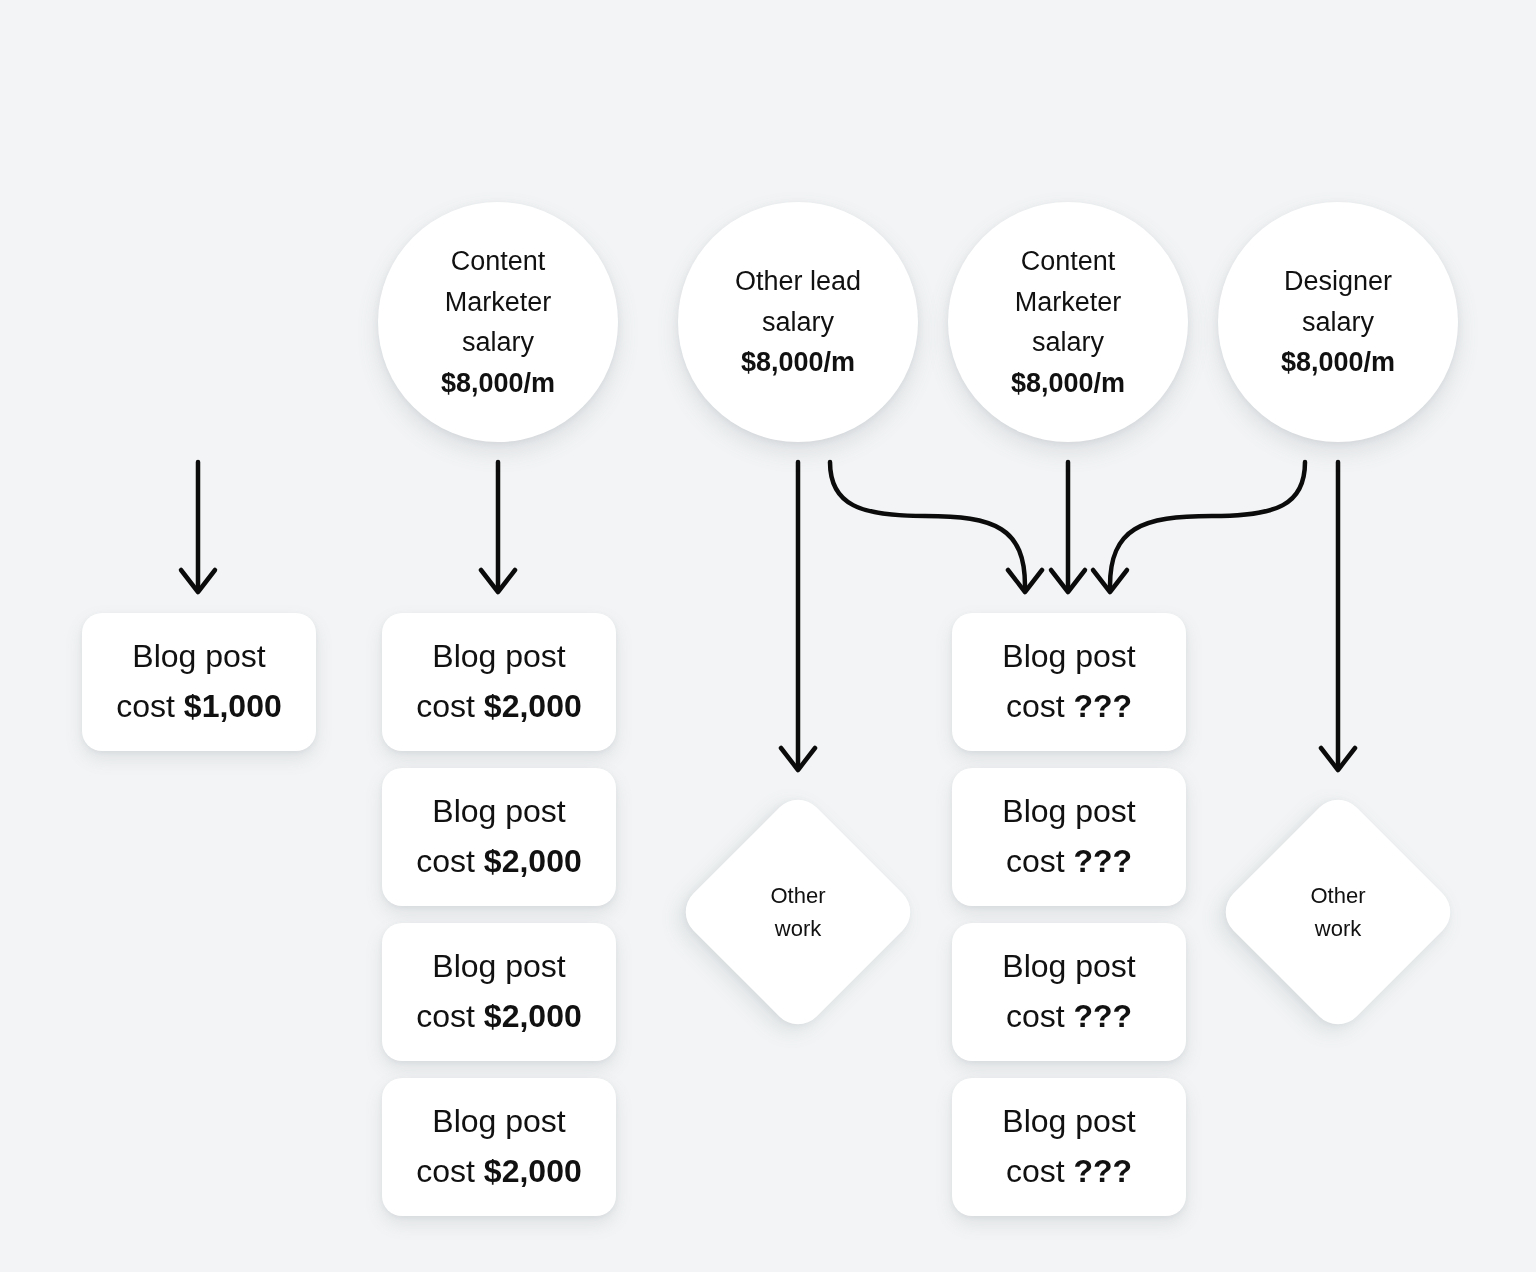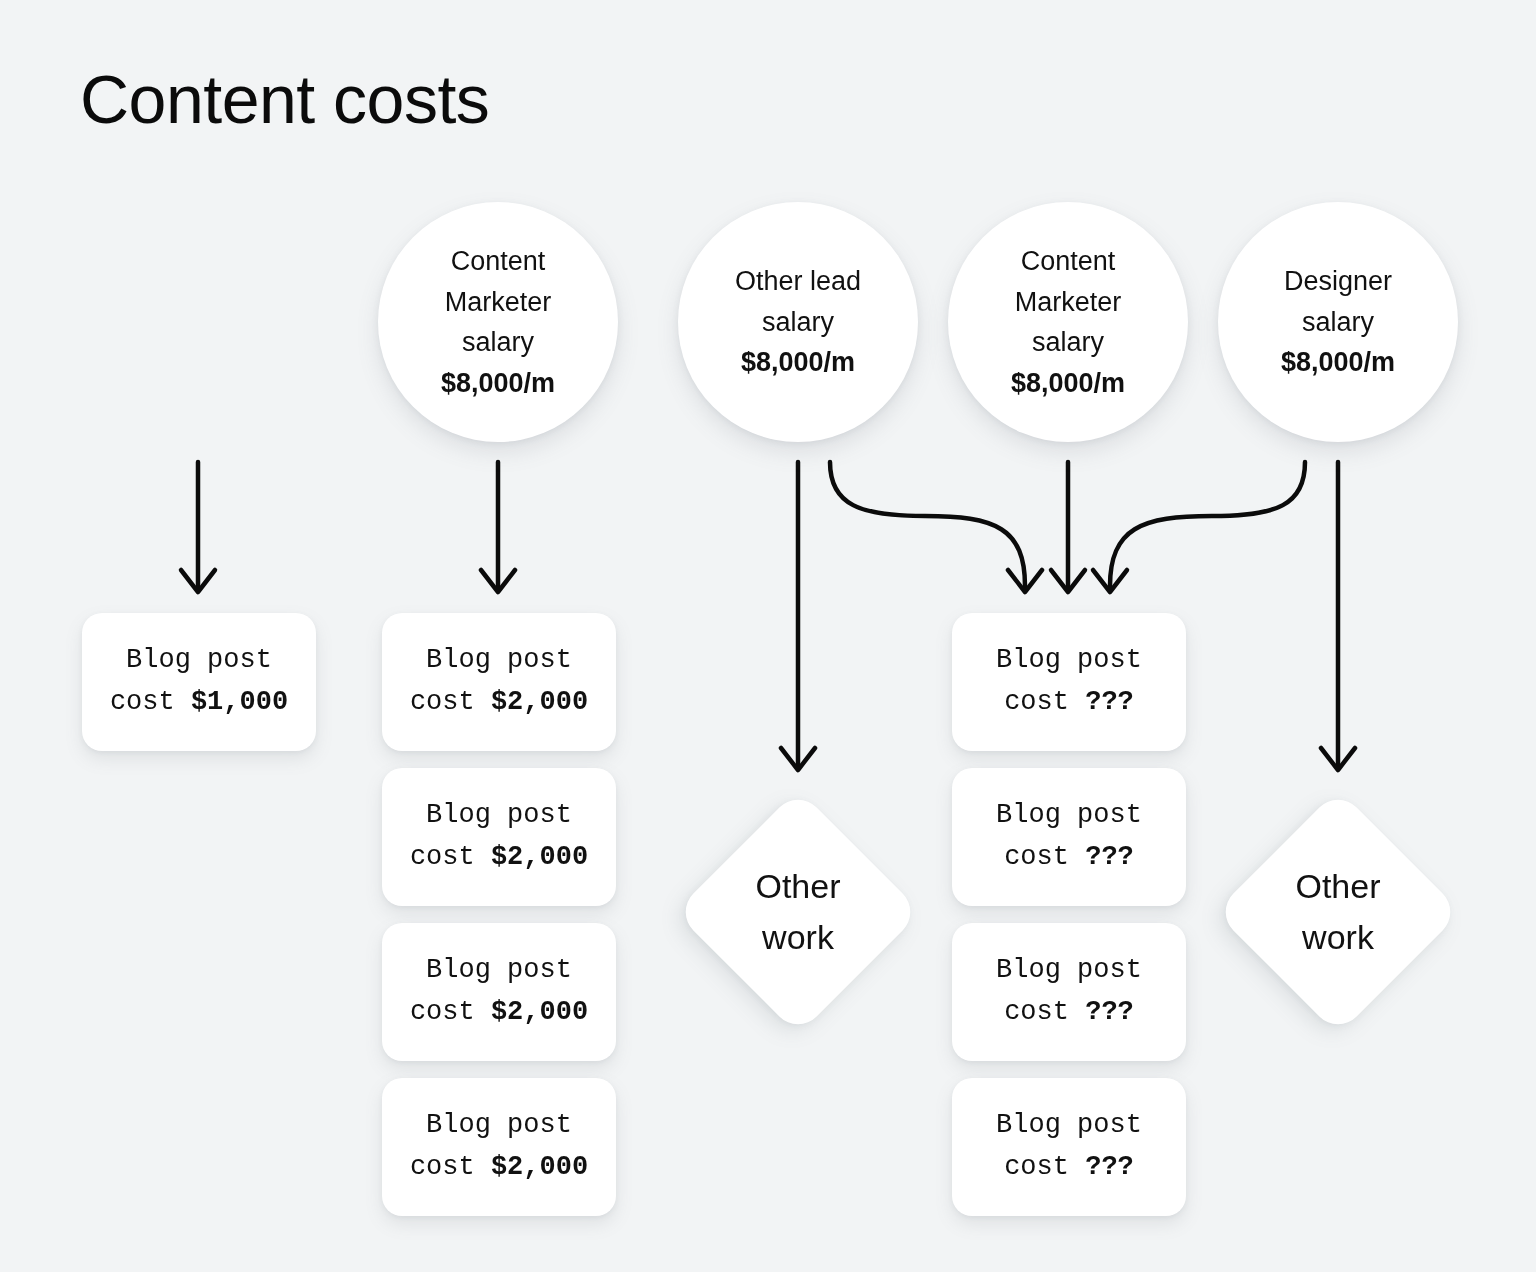--- a/index.html
+++ b/index.html
@@ -53,24 +53,23 @@
     padding: 0 16px;
   }
   .card {
     width: 234px;
     height: 138px;
     border-radius: 20px;
     box-shadow: 0 8px 18px rgba(110, 120, 130, 0.14),
                 0 2px 5px rgba(110, 120, 130, 0.09);
   }
   .card .node-text {
-    font-size: 27px;
+    font-size: 32px;
     line-height: 1.55;
     font-weight: 400;
-    font-family: Liberation Mono, monospace;
   }
   .diamond-wrap {
     position: absolute;
     width: 174px;
     height: 174px;
   }
   .diamond-shape {
     position: absolute;
     inset: 0;
     background: #ffffff;
@@ -79,42 +78,41 @@
     box-shadow: 0 9px 20px rgba(110, 120, 130, 0.15),
                 0 2px 6px rgba(110, 120, 130, 0.09);
   }
   .diamond-label {
     position: absolute;
     inset: 0;
     display: flex;
     align-items: center;
     justify-content: center;
     text-align: center;
-    font-size: 34px;
+    font-size: 22px;
     line-height: 1.5;
     font-weight: 400;
   }
   b, .amt {
     font-weight: 700;
   }
   #edges {
     position: absolute;
     left: 0;
     top: 0;
     width: 1536px;
     height: 1272px;
     pointer-events: none;
   }
 </style>
 </head>
 <body>
 
 <div id="stage">
 
-  <div id="page-title">Content costs</div>
 
   <svg id="edges" viewBox="0 0 1536 1272" width="1536" height="1272" aria-hidden="true">
     <g fill="none" stroke="#0b0b0b" stroke-width="4.5" stroke-linecap="round" stroke-linejoin="round">
 
       <g>
         <path d="M198,462 L198,586"></path>
         <path d="M181,570 L198,592 L215,570"></path>
       </g>
 
       <g>

